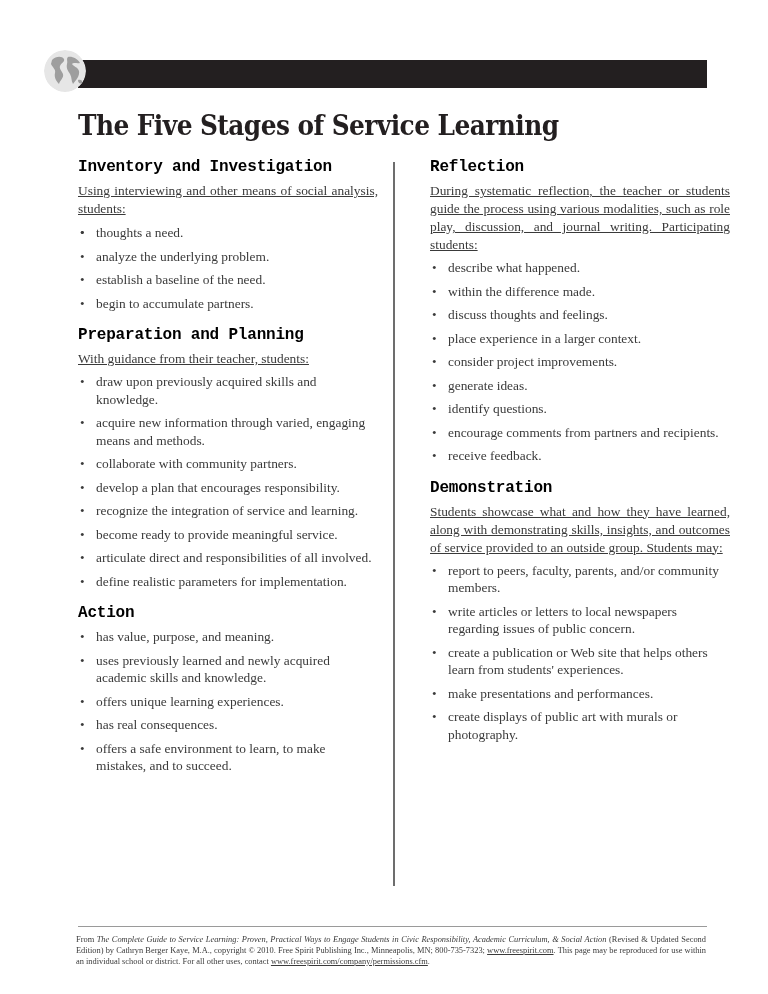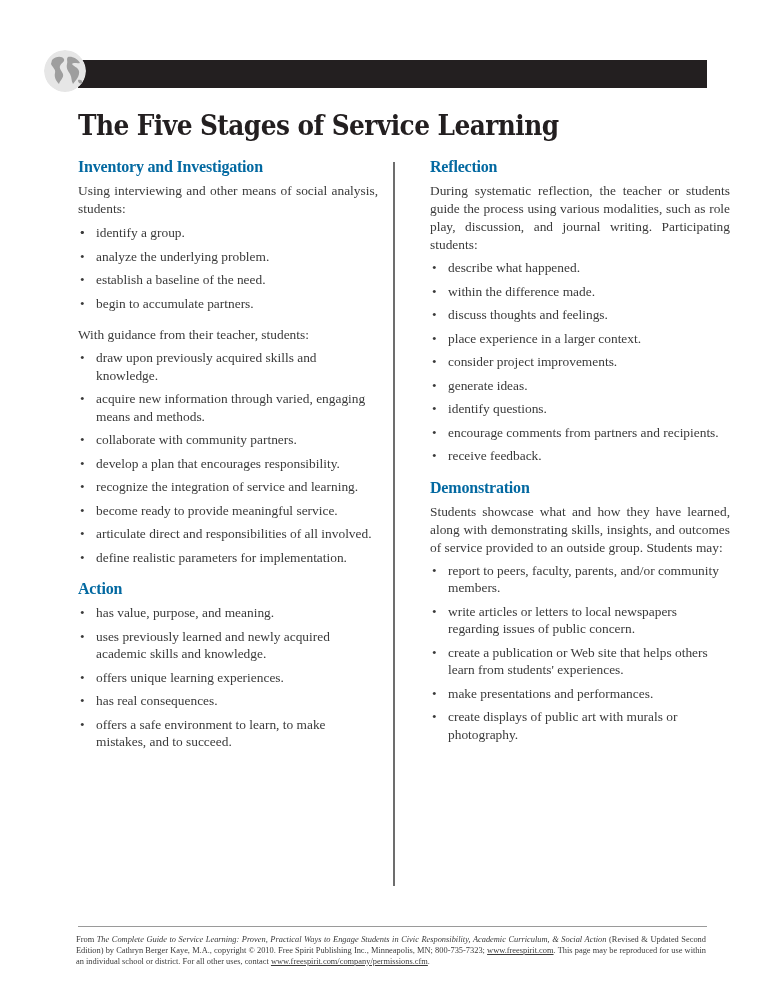--- a/index.html
+++ b/index.html
@@ -29,26 +29,26 @@
     .col {
       position: absolute; top: 158px; width: 300px;
     }
     .col-left { left: 78px; }
     .col-right { left: 430px; }
     .divider {
       position: absolute; left: 393px; top: 162px; width: 1.5px; height: 724px;
       background: #6d6d6d;
     }
     .section-heading {
-      font-family: Liberation Serif, serif; font-weight: bold;
-      font-size: 16px; color: #0369a1; margin-bottom: 6px; letter-spacing: -0.2px;
+      font-family: Liberation Mono, monospace; font-weight: bold;
+      font-size: 16px; color: #000000; margin-bottom: 6px; letter-spacing: -0.2px;
     }
     .section-intro {
       font-size: 13.4px; line-height: 18px; color: #3a3a3a;
-      margin-bottom: 5px; text-align: justify;
+      margin-bottom: 5px; text-align: justify; text-decoration: underline;
     }
     ul.bullets { list-style: none; }
     ul.bullets li {
       position: relative; padding-left: 18px;
       font-size: 13.4px; line-height: 17.5px; color: #3a3a3a;
       margin-bottom: 6px;
     }
     ul.bullets li .dot {
       position: absolute; left: 2px; top: 0; font-size: 13px;
     }
@@ -80,28 +80,29 @@
 <h1 class="page-title">The Five Stages of Service Learning</h1>
 
 <div class="divider"></div>
 
 <div class="col col-left">
   <div class="section">
     <h2 class="section-heading">Inventory and Investigation</h2>
     <p class="section-intro">Using interviewing and other means of social analysis, students:</p>
     <ul class="bullets">
       <li><span class="dot">•</span></li>
-      <li><span class="dot">•</span><span>identify a group.</span></li>
+      <li><span class="dot">•</span><span>thoughts a need.</span></li>
       <li><span class="dot">•</span><span>analyze the underlying problem.</span></li>
       <li><span class="dot">•</span><span>establish a baseline of the need.</span></li>
       <li><span class="dot">•</span><span>begin to accumulate partners.</span></li>
     </ul>
   </div>
 
   <div class="section">
+    <h2 class="section-heading">Preparation and Planning</h2>
     <p class="section-intro">With guidance from their teacher, students:</p>
     <ul class="bullets">
       <li><span class="dot">•</span><span>draw upon previously acquired skills and knowledge.</span></li>
       <li><span class="dot">•</span><span>acquire new information through varied, engaging means and methods.</span></li>
       <li><span class="dot">•</span><span>collaborate with community partners.</span></li>
       <li><span class="dot">•</span><span>develop a plan that encourages responsibility.</span></li>
       <li><span class="dot">•</span><span>recognize the integration of service and learning.</span></li>
       <li><span class="dot">•</span><span>become ready to provide meaningful service.</span></li>
       <li><span class="dot">•</span><span>articulate direct and responsibilities of all involved.</span></li>
       <li><span class="dot">•</span><span>define realistic parameters for implementation.</span></li>

